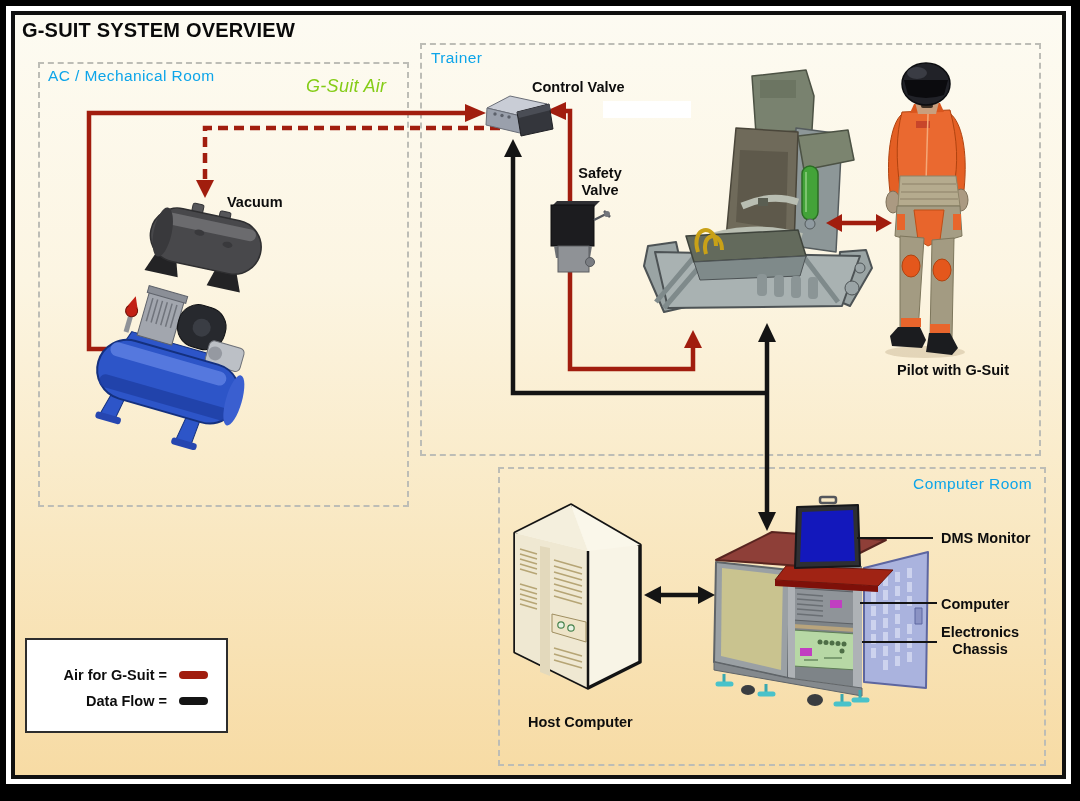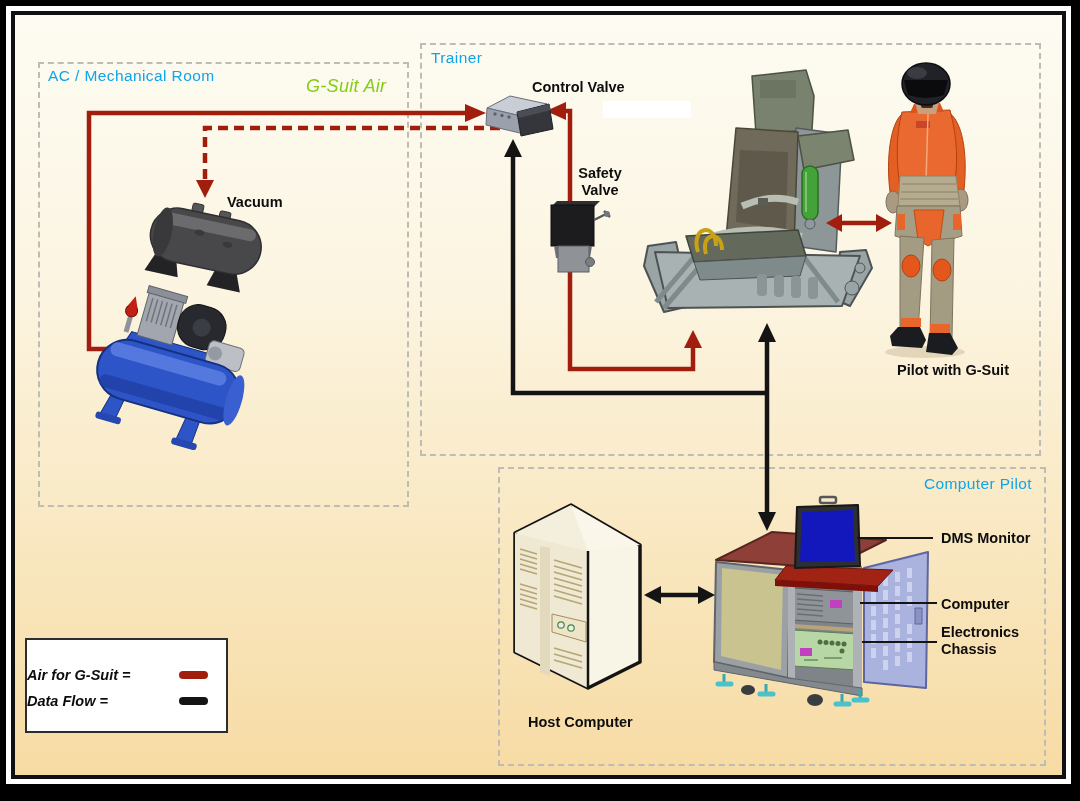--- a/index.html
+++ b/index.html
@@ -6,31 +6,31 @@
   .stage { position:relative; width:1080px; height:801px; background:#000;
            font-family:"Liberation Sans", sans-serif; overflow:hidden; }
   .canvas { position:absolute; left:15px; top:15px; width:1047px; height:760px;
             background:linear-gradient(180deg,#fdfbf2 0%,#fcf5e2 35%,#f9e8c2 68%,#f7dba4 100%);
             box-shadow:0 0 0 4px #101010, 0 0 0 9px #ffffff; }
   .room { position:absolute; border:2px dashed #bdbdb6; }
   .room-mech     { left:38px;  top:62px;  width:367px; height:441px; }
   .room-trainer  { left:420px; top:43px;  width:617px; height:409px; }
   .room-computer { left:498px; top:467px; width:544px; height:295px; }
   .room-label { position:absolute; font-size:15.5px; letter-spacing:.4px; color:#0ea5e9; }
-  .lbl { position:absolute; font-weight:bold; font-size:14.5px; color:#0d0d0d; line-height:1.15; }
+  .lbl { position:absolute; font-weight:bold; font-size:14.5px; color:#0d0d0d; line-height:1.15;text-align:center; }
   .lbl.center { text-align:center; }
   .page-title { position:absolute; left:22px; top:19px; font-weight:bold; font-size:20px;
                 color:#0a0a0a; letter-spacing:.2px; }
   .gsuit-air { position:absolute; left:306px; top:76px; font-style:italic; font-size:18px;
                color:#84cc16; letter-spacing:.3px; }
   svg.art { position:absolute; left:0; top:0; }
   .legend { position:absolute; left:25px; top:638px; width:203px; height:95px;
             background:#ffffff; border:2.5px solid #2d2d2d; box-sizing:border-box; }
-  .legend-text { position:absolute; left:0; width:140px; text-align:left;
-                 font-weight:bold; font-size:14.5px; color:#0d0d0d;font-style:italic; }
+  .legend-text { position:absolute; left:0; width:140px; text-align:right;
+                 font-weight:bold; font-size:14.5px; color:#0d0d0d; }
   .legend-swatch { position:absolute; left:152px; width:29px; height:8px; border-radius:4px; }
 </style>
 </head>
 <body>
 
 <div class="stage">
   <div class="canvas"></div>
 
   <div class="room room-mech"></div>
   <div class="room room-trainer"></div>
@@ -259,24 +259,25 @@
       <polygon points="661,586 661,604 644,595" fill="#141414"></polygon>
       <polygon points="698,586 698,604 715,595" fill="#141414"></polygon>
     </g>
     <g stroke="#141414" stroke-width="2">
       <path d="M857,538 H933"></path>
       <path d="M860,603 H937"></path>
       <path d="M862,642 H937"></path>
     </g>
   </svg>
 
+  <div class="page-title">G-SUIT SYSTEM OVERVIEW</div>
 
   <div class="room-label" style="left:48px;top:67px">AC / Mechanical Room</div>
   <div class="room-label" style="left:431px;top:49px">Trainer</div>
-  <div class="room-label right" style="left:860px;top:475px;width:172px;text-align:right">Computer Pilot</div>
+  <div class="room-label right" style="left:860px;top:475px;width:172px;text-align:right">Computer Room</div>
 
   <div class="gsuit-air">G-Suit Air</div>
 
   <div class="lbl" style="left:532px;top:79px">Control Valve</div>
   <div class="lbl center" style="left:558px;top:165px;width:84px">
     <div>Safety</div>
     <div>Valve</div>
   </div>
   <div class="lbl" style="left:227px;top:194px">Vacuum</div>
   <div class="lbl" style="left:897px;top:362px">Pilot with G-Suit</div>

